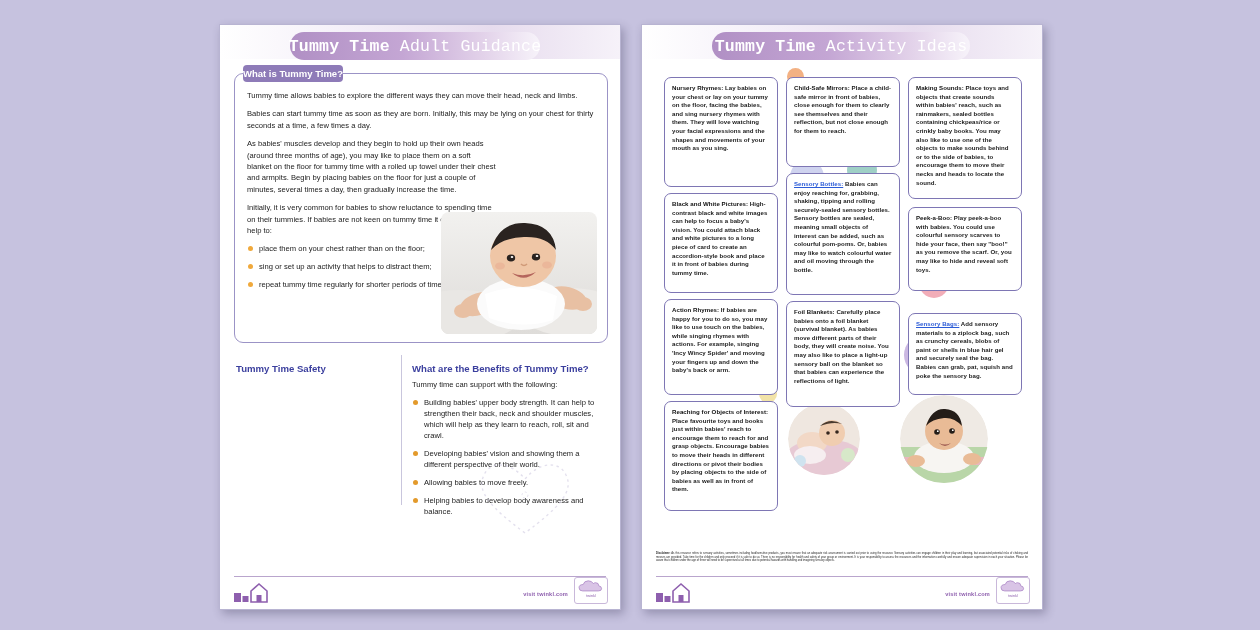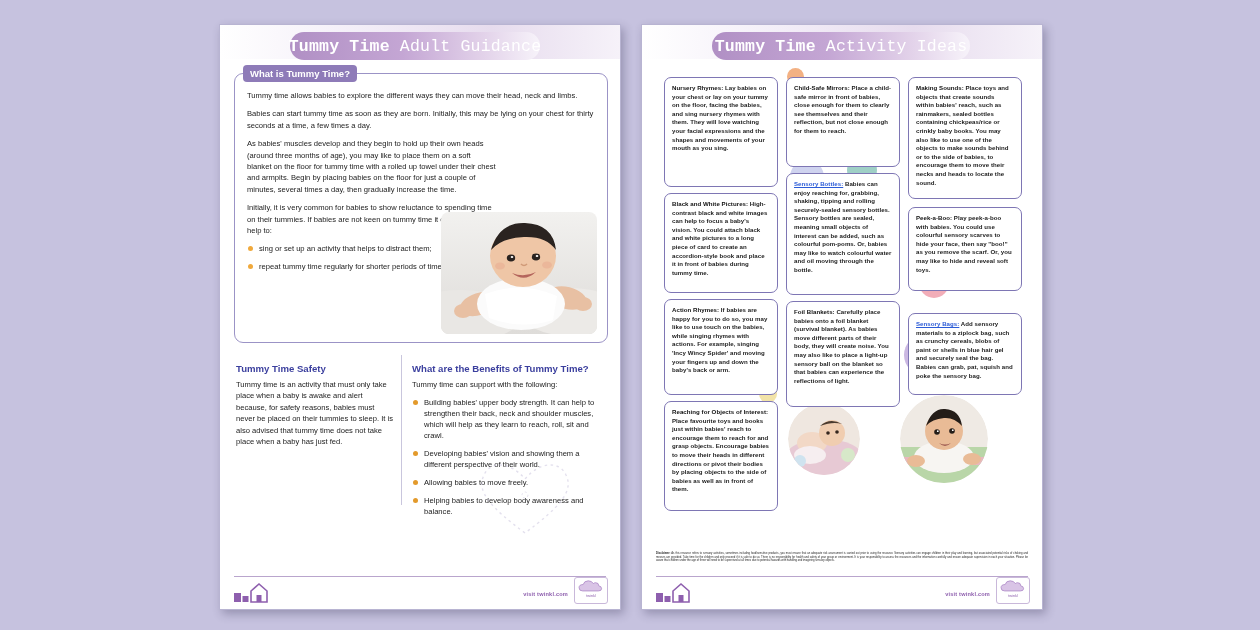--- a/index.html
+++ b/index.html
@@ -44,21 +44,21 @@
 
   
   .card-outline{
     position:absolute;border:1px solid #9b93c6;border-radius:9px;
     background:#ffffff;
   }
   #what-is-card{left:14px;top:48px;width:372px;height:268px;}
   .card-tab{
     position:absolute;left:8px;top:-9px;height:17px;
     background:#8e7bb8;border-radius:4px;
-    display:flex;align-items:center;padding:0 7px;
+    display:flex;align-items:center;padding:0 0;
   }
   .card-tab-label{
     color:#ffffff;font-size:9.5px;font-weight:bold;white-space:nowrap;
   }
   .body-text{
     font-size:7.6px;line-height:11.4px;color:#1b1b1b;
   }
   .para{margin:0 0 7px 0;}
   #what-is-body{position:absolute;left:12px;top:16px;width:348px;}
   #what-is-body .narrow{width:250px;}
@@ -151,20 +151,21 @@
       <div class="card-tab">
         <span class="card-tab-label">What is Tummy Time?</span>
       </div>
 
       <div id="what-is-body" class="body-text">
         <p class="para">Tummy time allows babies to explore the different ways they can move their head, neck and limbs.</p>
         <p class="para">Babies can start tummy time as soon as they are born. Initially, this may be lying on your chest for thirty seconds at a time, a few times a day.</p>
         <p class="para narrow">As babies' muscles develop and they begin to hold up their own heads (around three months of age), you may like to place them on a soft blanket on the floor for tummy time with a rolled up towel under their chest and armpits. Begin by placing babies on the floor for just a couple of minutes, several times a day, then gradually increase the time.</p>
         <p class="para narrow">Initially, it is very common for babies to show reluctance to spending time on their tummies. If babies are not keen on tummy time it can sometimes help to:</p>
         <ul class="bullet-list">
+          <li>place them on your chest rather than on the floor;</li>
           <li>sing or set up an activity that helps to distract them;</li>
           <li>repeat tummy time regularly for shorter periods of time.</li>
         </ul>
       </div>
 
       <div class="baby-photo">
         <svg viewBox="0 0 156 122" width="156" height="122" preserveAspectRatio="none">
           <defs>
             <linearGradient id="bedg" x1="0" y1="0" x2="0" y2="1">
               <stop offset="0" stop-color="#f2f1ef"></stop>
@@ -196,21 +197,20 @@
           <ellipse cx="142" cy="92" rx="9" ry="7" fill="#e8c0a3"></ellipse>
         </svg>
       </div>
     </div>
 
     <div class="col-divider"></div>
 
     <div id="col-left">
       <h3 class="col-head">Tummy Time Safety</h3>
       <div class="body-text">
-        <p class="para">Tummy time is an activity that must only take place when a baby is awake and alert because, for safety reasons, babies must never be placed on their tummies to sleep. It is also advised that tummy time does not take place when a baby has just fed.</p>
       </div>
     </div>
 
     <div id="col-right">
       <h3 class="col-head">What are the Benefits of Tummy Time?</h3>
       <div class="body-text">
         <p class="para">Tummy time can support with the following:</p>
         <ul class="bullet-list purple">
           <li>Building babies' upper body strength. It can help to strengthen their back, neck and shoulder muscles, which will help as they learn to reach, roll, sit and crawl.</li>
           <li>Developing babies' vision and showing them a different perspective of their world.</li>

